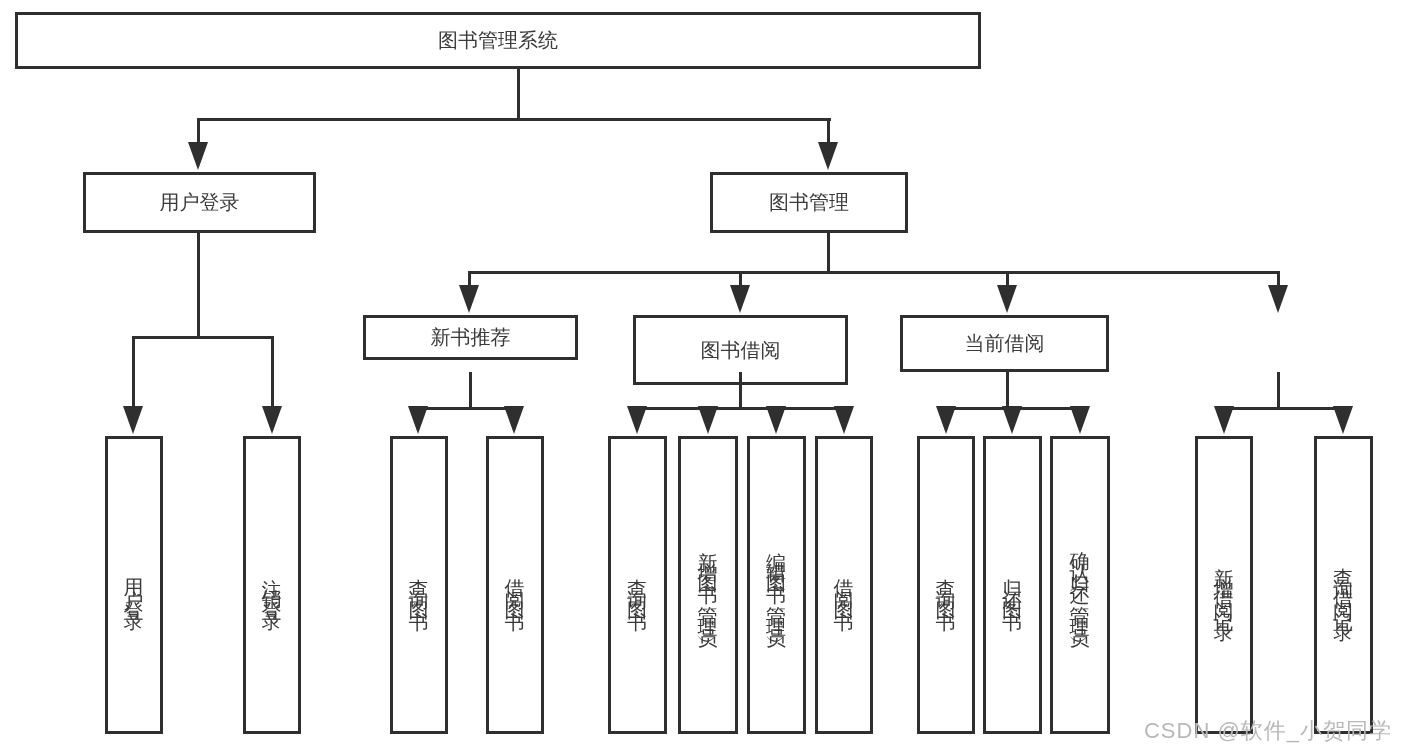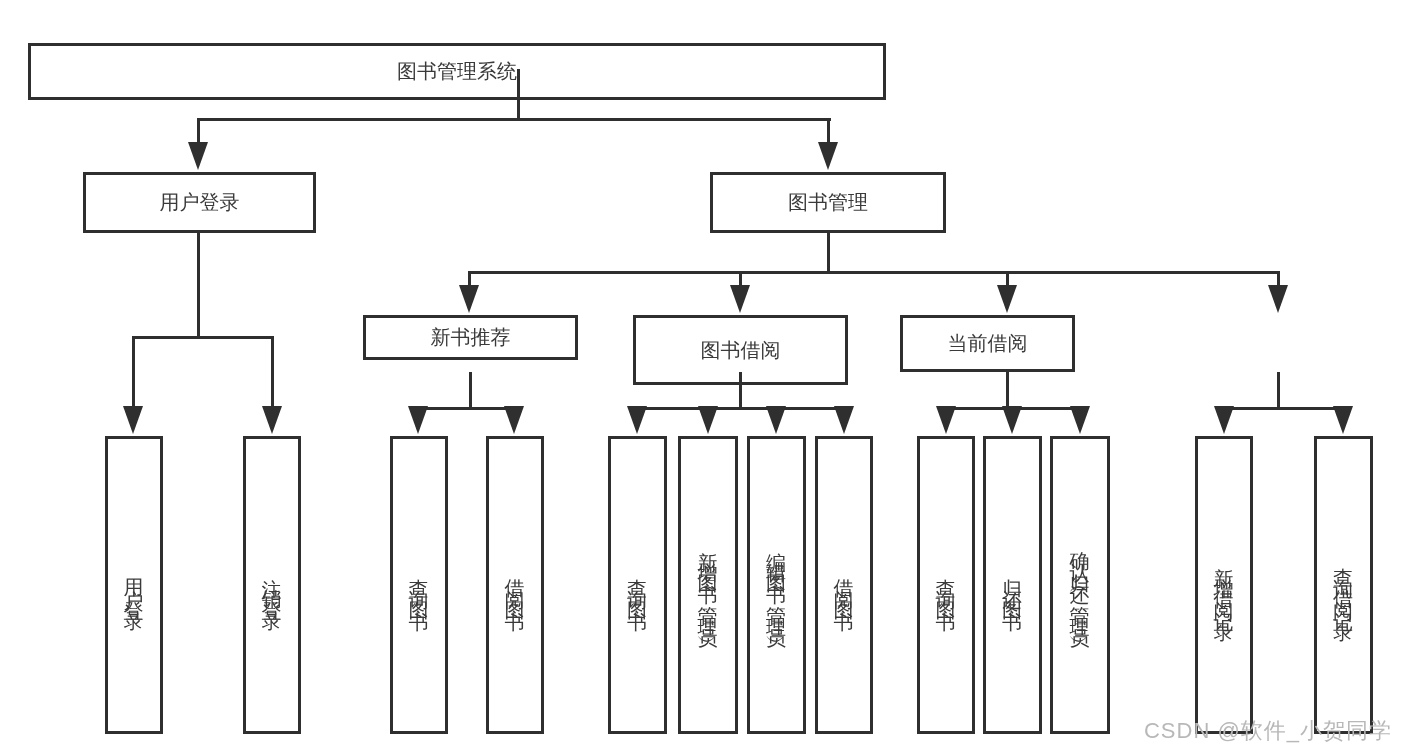--- a/index.html
+++ b/index.html
@@ -29,35 +29,35 @@
     position:absolute;right:13px;bottom:1px;
     font-size:22px;color:#b8b8b8;letter-spacing:1px;
     font-family:"Liberation Sans","DejaVu Sans",sans-serif;
   }
 </style>
 </head>
 <body>
 
 <div class="canvas">
 
-  <div class="box" style="left:28px;top:12px;width:858px;height:57px;margin-top:31px;">
+  <div class="box" style="left:15px;top:12px;width:966px;height:57px;">
     <span>图书管理系统</span>
   </div>
 
   <div class="vline" style="left:517px;top:69px;height:49px;"></div>
   <div class="hline" style="left:197px;top:118px;width:634px;"></div>
   <div class="vline" style="left:197px;top:118px;height:30px;"></div>
   <div class="arrow" style="left:188px;top:142px;"></div>
   <div class="vline" style="left:827px;top:118px;height:30px;"></div>
   <div class="arrow" style="left:818px;top:142px;"></div>
 
   <div class="box" style="left:83px;top:172px;width:233px;height:61px;">
     <span>用户登录</span>
   </div>
-  <div class="box" style="left:710px;top:172px;width:236px;height:61px;justify-content:center;">
+  <div class="box" style="left:710px;top:172px;width:198px;height:61px;justify-content:center;">
     <span>图书管理</span>
   </div>
 
   <div class="vline" style="left:197px;top:233px;height:103px;"></div>
   <div class="hline" style="left:132px;top:336px;width:142px;"></div>
   <div class="vline" style="left:132px;top:336px;height:74px;"></div>
   <div class="arrow" style="left:123px;top:406px;"></div>
   <div class="vline" style="left:271px;top:336px;height:74px;"></div>
   <div class="arrow" style="left:262px;top:406px;"></div>
 
@@ -71,21 +71,21 @@
   <div class="arrow" style="left:997px;top:285px;"></div>
   <div class="vline" style="left:1277px;top:271px;height:19px;"></div>
   <div class="arrow" style="left:1268px;top:285px;"></div>
 
   <div class="box" style="left:363px;top:315px;width:215px;height:45px;">
     <span>新书推荐</span>
   </div>
   <div class="box" style="left:633px;top:315px;width:215px;height:70px;">
     <span>图书借阅</span>
   </div>
-  <div class="box" style="left:900px;top:315px;width:175px;height:57px;">
+  <div class="box" style="left:900px;top:315px;width:209px;height:57px;">
     <span>当前借阅</span>
   </div>
 
   <div class="vline" style="left:469px;top:372px;height:35px;"></div>
   <div class="hline" style="left:417px;top:407px;width:100px;"></div>
   <div class="arrow" style="left:408px;top:406px;"></div>
   <div class="arrow" style="left:504px;top:406px;"></div>
 
   <div class="vline" style="left:739px;top:372px;height:35px;"></div>
   <div class="hline" style="left:635px;top:407px;width:211px;"></div>

